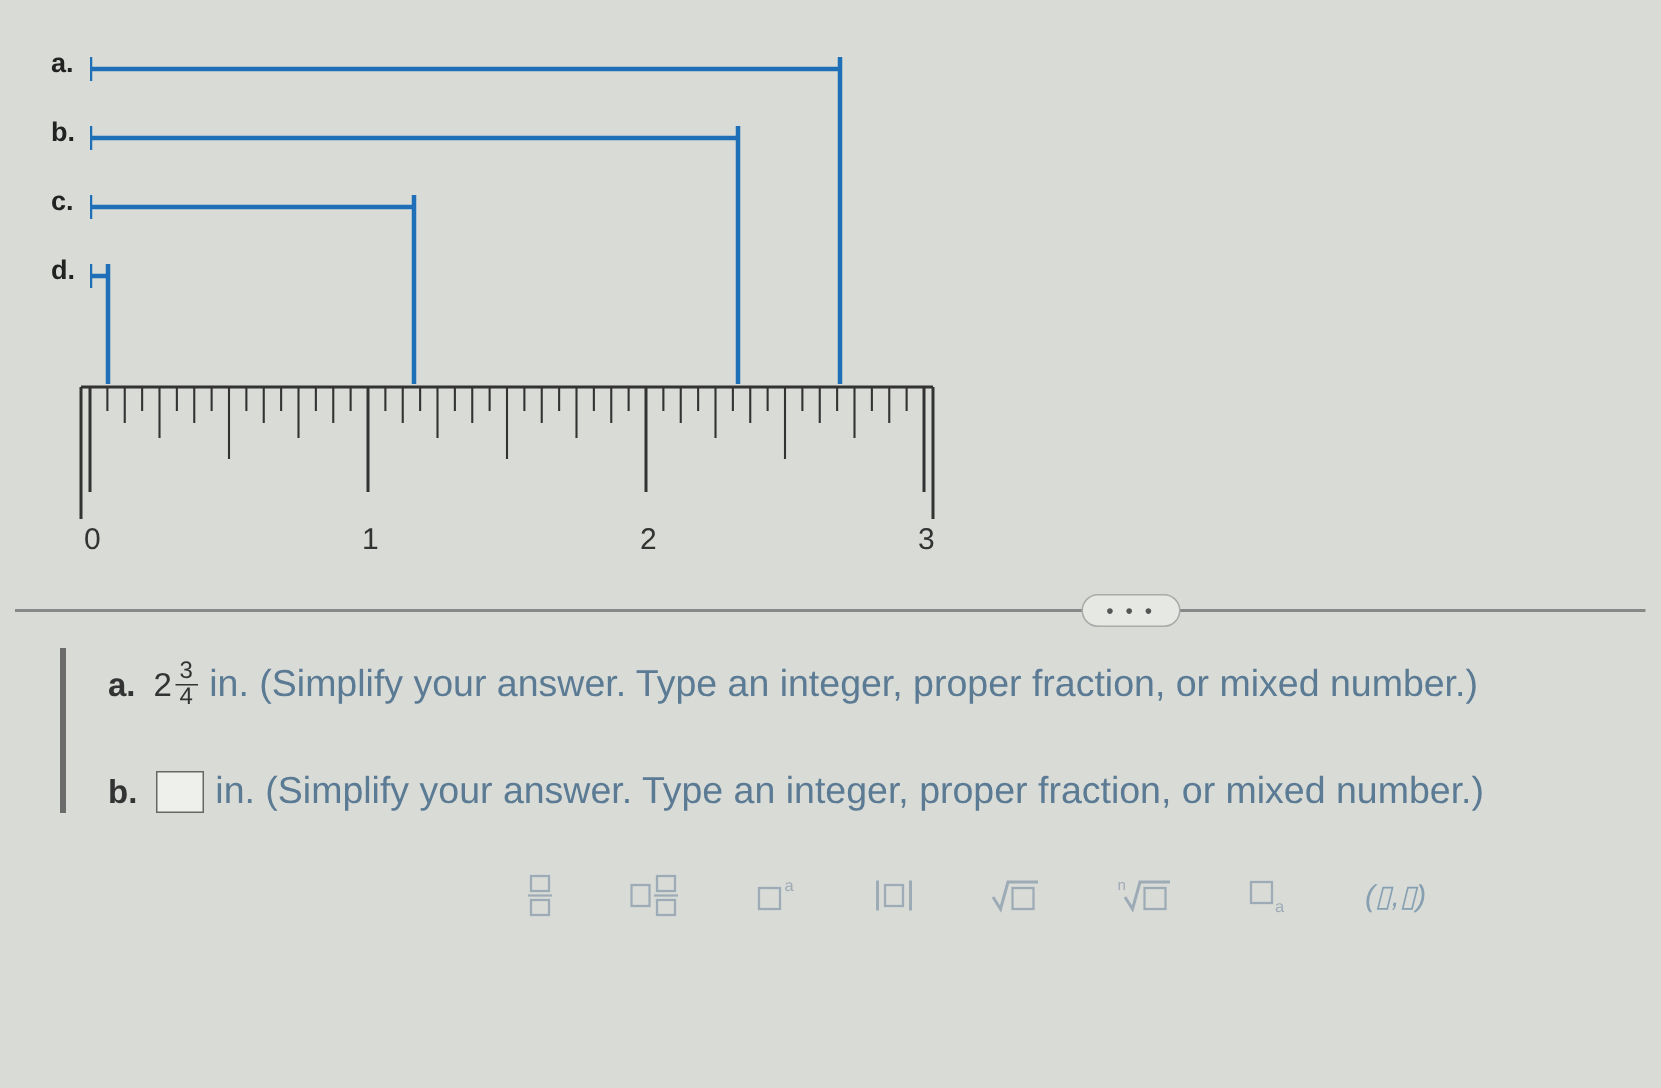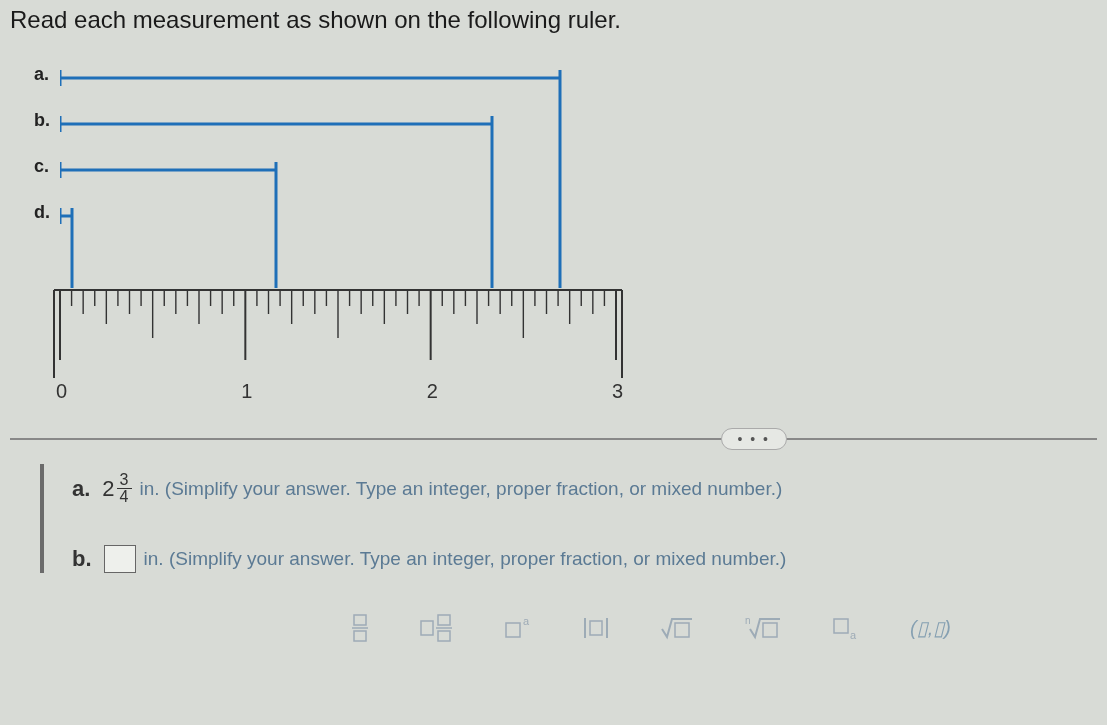--- a/index.html
+++ b/index.html
@@ -86,21 +86,21 @@
     flex-direction: column;
     align-items: center;
     font-size: 16px;
     line-height: 1;
     vertical-align: middle;
   }
   .frac .num { border-bottom: 1.5px solid #333; padding: 0 3px; }
   .frac .den { padding: 0 3px; }
   .hint {
     color: #5b7a94;
-    font-size: 19px;
+    font-size: 25px;
   }
   .input-box {
     width: 32px;
     height: 28px;
     border: 1.5px solid #666;
     background: #eef0ec;
     display: inline-block;
     font-size: 18px;
     text-align: center;
   }
@@ -122,21 +122,20 @@
   .coord {
     font-style: italic;
     color: #6b8da6;
     font-size: 20px;
   }
 </style>
 </head>
 <body>
 
 <div class="page">
-  <div class="instruction">Read each measurement as shown on the following ruler.</div>
 
   <div class="diagram">
 
     <span class="label" style="left:24px; top:26px;">a.</span>
     <span class="label" style="left:24px; top:72px;">b.</span>
     <span class="label" style="left:24px; top:118px;">c.</span>
     <span class="label" style="left:24px; top:164px;">d.</span>
 
     <div class="seg" style="left:50px; top:30px;">
       <svg width="520" height="230">

